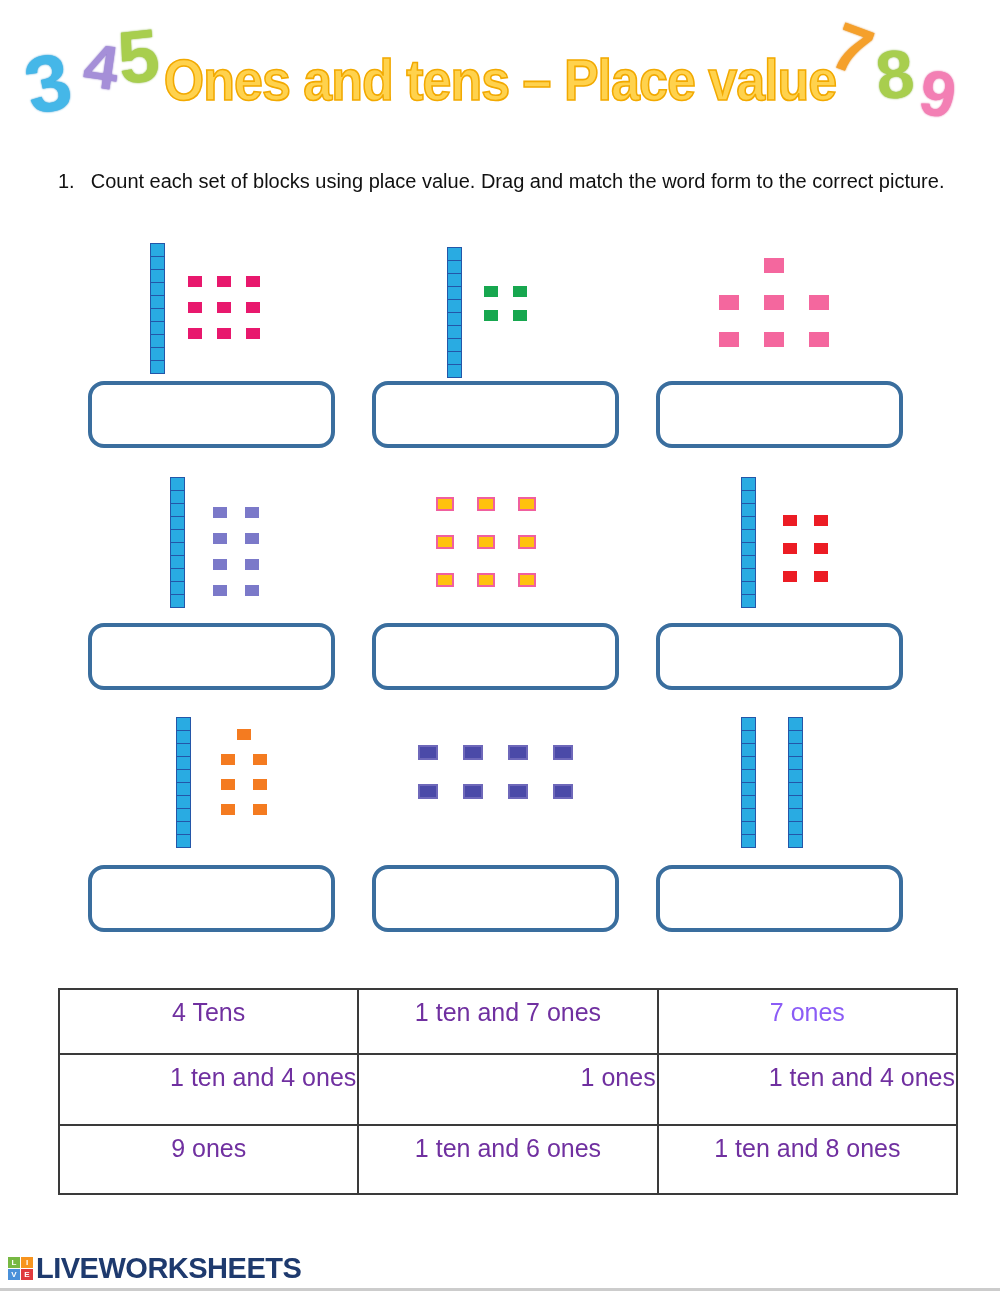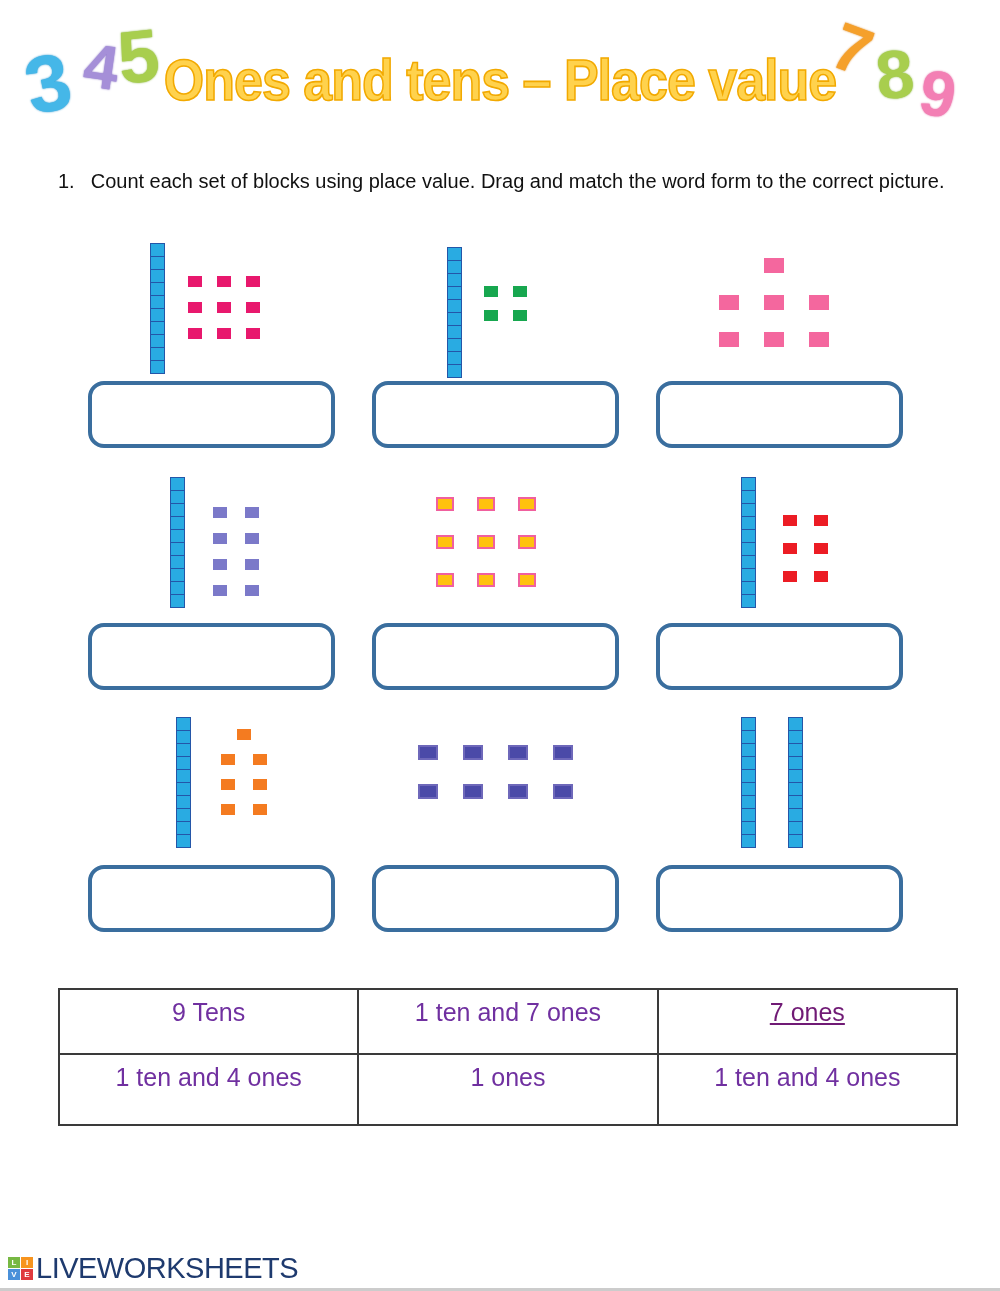--- a/index.html
+++ b/index.html
@@ -47,28 +47,28 @@
   .pic-8 .units{margin:28px 0 0 46px;gap:24px}.pic-8 .u-row{gap:25px}
   .pic-9 .rod{margin:0 0 0 85px}.pic-9 .rod + .rod{margin-left:32px}
   .pic-3 .unit,.pic-8 .unit{width:20px;height:15px}
   .pic-5 .unit{width:18px;height:14px}
   .pic-1 .unit,.pic-2 .unit,.pic-4 .unit,.pic-6 .unit,.pic-7 .unit{width:14px;height:11px}
   
   #word-bank{position:absolute;top:988px;left:58px;width:900px;border-collapse:collapse;}
   #word-bank td{border:2px solid #3a3a3a;text-align:center;vertical-align:top;
       padding-top:8px;font-size:25px;width:300px;}
   #word-bank tr:nth-child(1) td{height:54px;}
-  #word-bank tr:nth-child(2) td{height:60px;}
+  #word-bank tr:nth-child(2) td{height:60px;text-align:right;}
   #word-bank tr:nth-child(3) td{height:58px;}
   
   #footer{position:absolute;top:1252px;left:8px;display:flex;align-items:center;gap:3px;}
   .logo-grid{display:grid;grid-template-columns:12px 12px;grid-template-rows:11px 11px;gap:1px;}
   .logo-tile{color:#fff;font-size:8px;font-weight:bold;display:flex;align-items:center;
       justify-content:center;line-height:1;}
-  #brand{font-size:29px;font-weight:400;letter-spacing:-0.5px;}
+  #brand{font-size:29px;font-weight:700;letter-spacing:-0.5px;}
   #bottom-line{position:absolute;bottom:0;left:0;width:1000px;height:3px;background:#cccccc;}
 </style>
 </head>
 <body>
 
 <div id="decor-left">
     <span class="decor-digit dL0" style="color: rgb(69, 183, 232); text-shadow: rgb(30, 143, 203) 0px 0px 2px;">3</span>
     <span class="decor-digit dL1" style="color: rgb(165, 143, 216); text-shadow: rgb(124, 99, 190) 0px 0px 2px;">4</span>
     <span class="decor-digit dL2" style="color: rgb(168, 206, 78); text-shadow: rgb(127, 174, 46) 0px 0px 2px;">5</span>
   </div>
@@ -334,28 +334,33 @@
           <div class="seg" style="border-color: rgb(36, 86, 168); background: rgb(41, 171, 226);"></div>
         </div>
       </div>
       <div class="answer-box" style="border-color: rgb(58, 110, 158);"></div>
     </div>
   </div>
 
 <table id="word-bank">
     <tbody>
       <tr>
-        <td style="color: rgb(112, 48, 160);">9 Tens</td>
+        <td style="color: rgb(112, 48, 160);">4 Tens</td>
         <td style="color: rgb(112, 48, 160);">1 ten and 7 ones</td>
-        <td style="color: #701a75; text-decoration: underline;">7 ones</td>
+        <td style="color: #8b5cf6;">7 ones</td>
       </tr>
       <tr>
         <td style="color: rgb(112, 48, 160);">1 ten and 4 ones</td>
         <td style="color: rgb(112, 48, 160);">1 ones</td>
         <td style="color: rgb(112, 48, 160);">1 ten and 4 ones</td>
+      </tr>
+      <tr>
+        <td style="color: rgb(112, 48, 160);">9 ones</td>
+        <td style="color: rgb(112, 48, 160);">1 ten and 6 ones</td>
+        <td style="color: rgb(112, 48, 160);">1 ten and 8 ones</td>
       </tr>
     </tbody>
   </table>
 
 <div id="footer">
   <span class="logo-grid">
       <span class="logo-tile" style="background: rgb(119, 184, 67);">L</span>
       <span class="logo-tile" style="background: rgb(247, 148, 30);">I</span>
       <span class="logo-tile" style="background: rgb(74, 144, 217);">V</span>
       <span class="logo-tile" style="background: rgb(224, 58, 62);">E</span>

